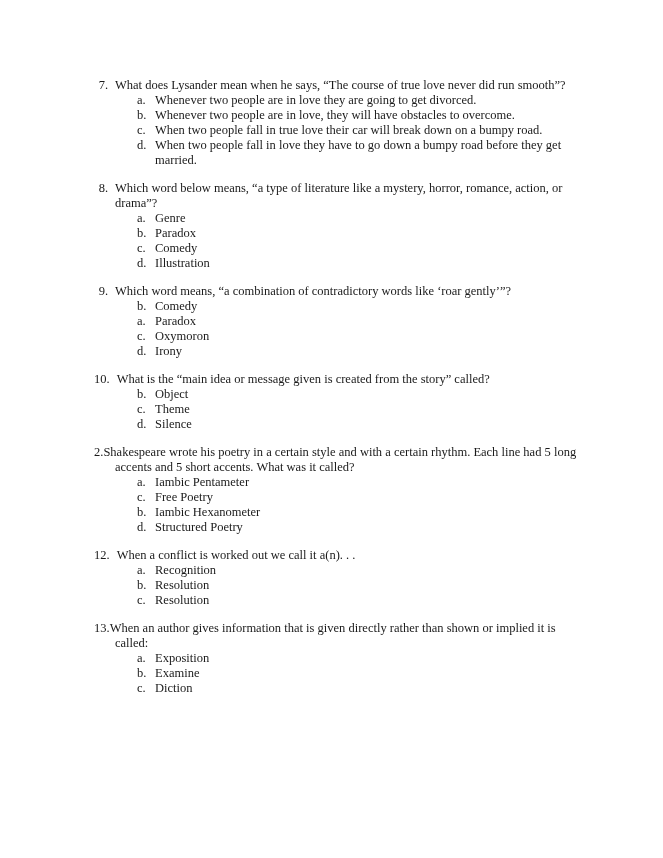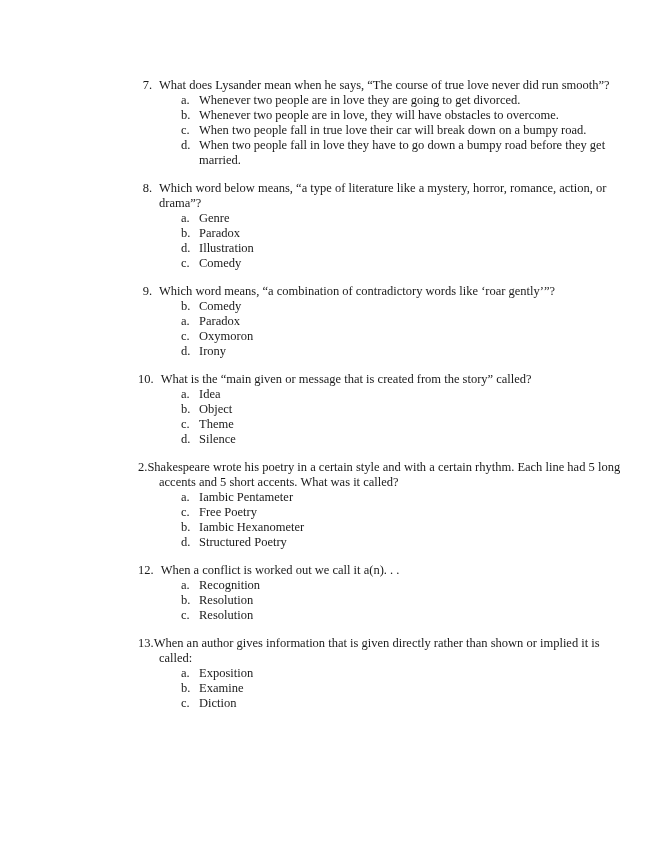--- a/index.html
+++ b/index.html
@@ -15,21 +15,20 @@
     font-family: "Liberation Serif", "DejaVu Serif", serif;
     font-size: 12.5px;
     line-height: 15px;
     color: #1a1a1a;
   }
   .content {
     position: absolute;
     left: 94px;
     top: 78px;
     width: 483px;
-    margin-left: 44px;
   }
   .question {
     margin: 0 0 13px 0;
   }
   .qline {
     margin: 0;
     padding-left: 21px;
     text-indent: -21px;
   }
   .qnum {
@@ -65,35 +64,34 @@
     <p class="opt"><span class="letter">a.</span><span>Whenever two people are in love they are going to get divorced.</span></p>
     <p class="opt"><span class="letter">b.</span><span>Whenever two people are in love, they will have obstacles to overcome.</span></p>
     <p class="opt"><span class="letter">c.</span><span>When two people fall in true love their car will break down on a bumpy road.</span></p>
     <p class="opt"><span class="letter">d.</span><span>When two people fall in love they have to go down a bumpy road before they get married.</span></p>
   </section>
 
   <section class="question">
     <p class="qline"><span class="qnum">8.</span><span>Which word below means, “a type of literature like a mystery, horror, romance, action, or drama”?</span></p>
     <p class="opt"><span class="letter">a.</span><span>Genre</span></p>
     <p class="opt"><span class="letter">b.</span><span>Paradox</span></p>
+    <p class="opt"><span class="letter">c.</span><span>Comedy</span></p>
     <p class="opt"><span class="letter">d.</span><span>Illustration</span></p>
-    <p class="opt"><span class="letter">c.</span><span>Comedy</span></p>
   </section>
 
   <section class="question">
     <p class="qline"><span class="qnum">9.</span><span>Which word means, “a combination of contradictory words like ‘roar gently’”?</span></p>
     <p class="opt"><span class="letter">b.</span><span>Comedy</span></p>
     <p class="opt"><span class="letter">a.</span><span>Paradox</span></p>
     <p class="opt"><span class="letter">c.</span><span>Oxymoron</span></p>
     <p class="opt"><span class="letter">d.</span><span>Irony</span></p>
   </section>
 
   <section class="question">
-    <p class="qline"><span class="qnum">10.</span><span>What is the “main given or message that is created from the story” called?</span></p>
-    <p class="opt"><span class="letter">a.</span><span>Idea</span></p>
+    <p class="qline"><span class="qnum">10.</span><span>What is the “main idea or message given is created from the story” called?</span></p>
     <p class="opt"><span class="letter">b.</span><span>Object</span></p>
     <p class="opt"><span class="letter">c.</span><span>Theme</span></p>
     <p class="opt"><span class="letter">d.</span><span>Silence</span></p>
   </section>
 
   <section class="question tight">
     <p class="qline"><span class="qnum">2.</span><span>Shakespeare wrote his poetry in a certain style and with a certain rhythm.  Each line had 5 long accents and 5 short accents. What was it called?</span></p>
     <p class="opt"><span class="letter">a.</span><span>Iambic Pentameter</span></p>
     <p class="opt"><span class="letter">c.</span><span>Free Poetry</span></p>
     <p class="opt"><span class="letter">b.</span><span>Iambic Hexanometer</span></p>

